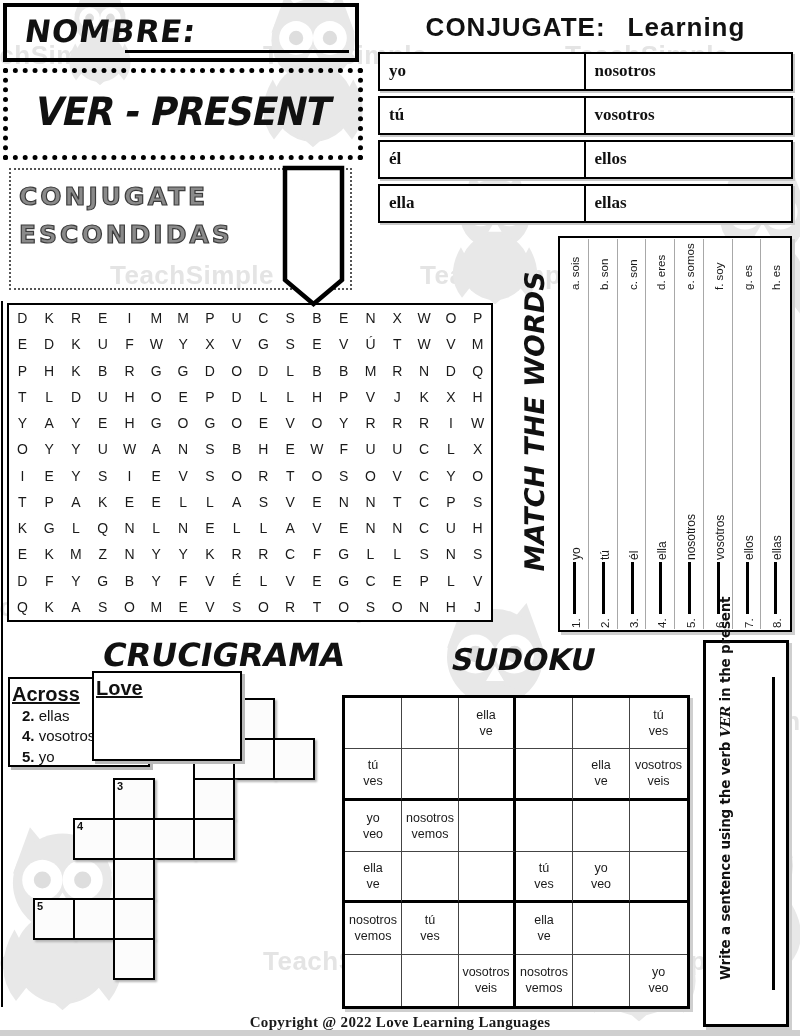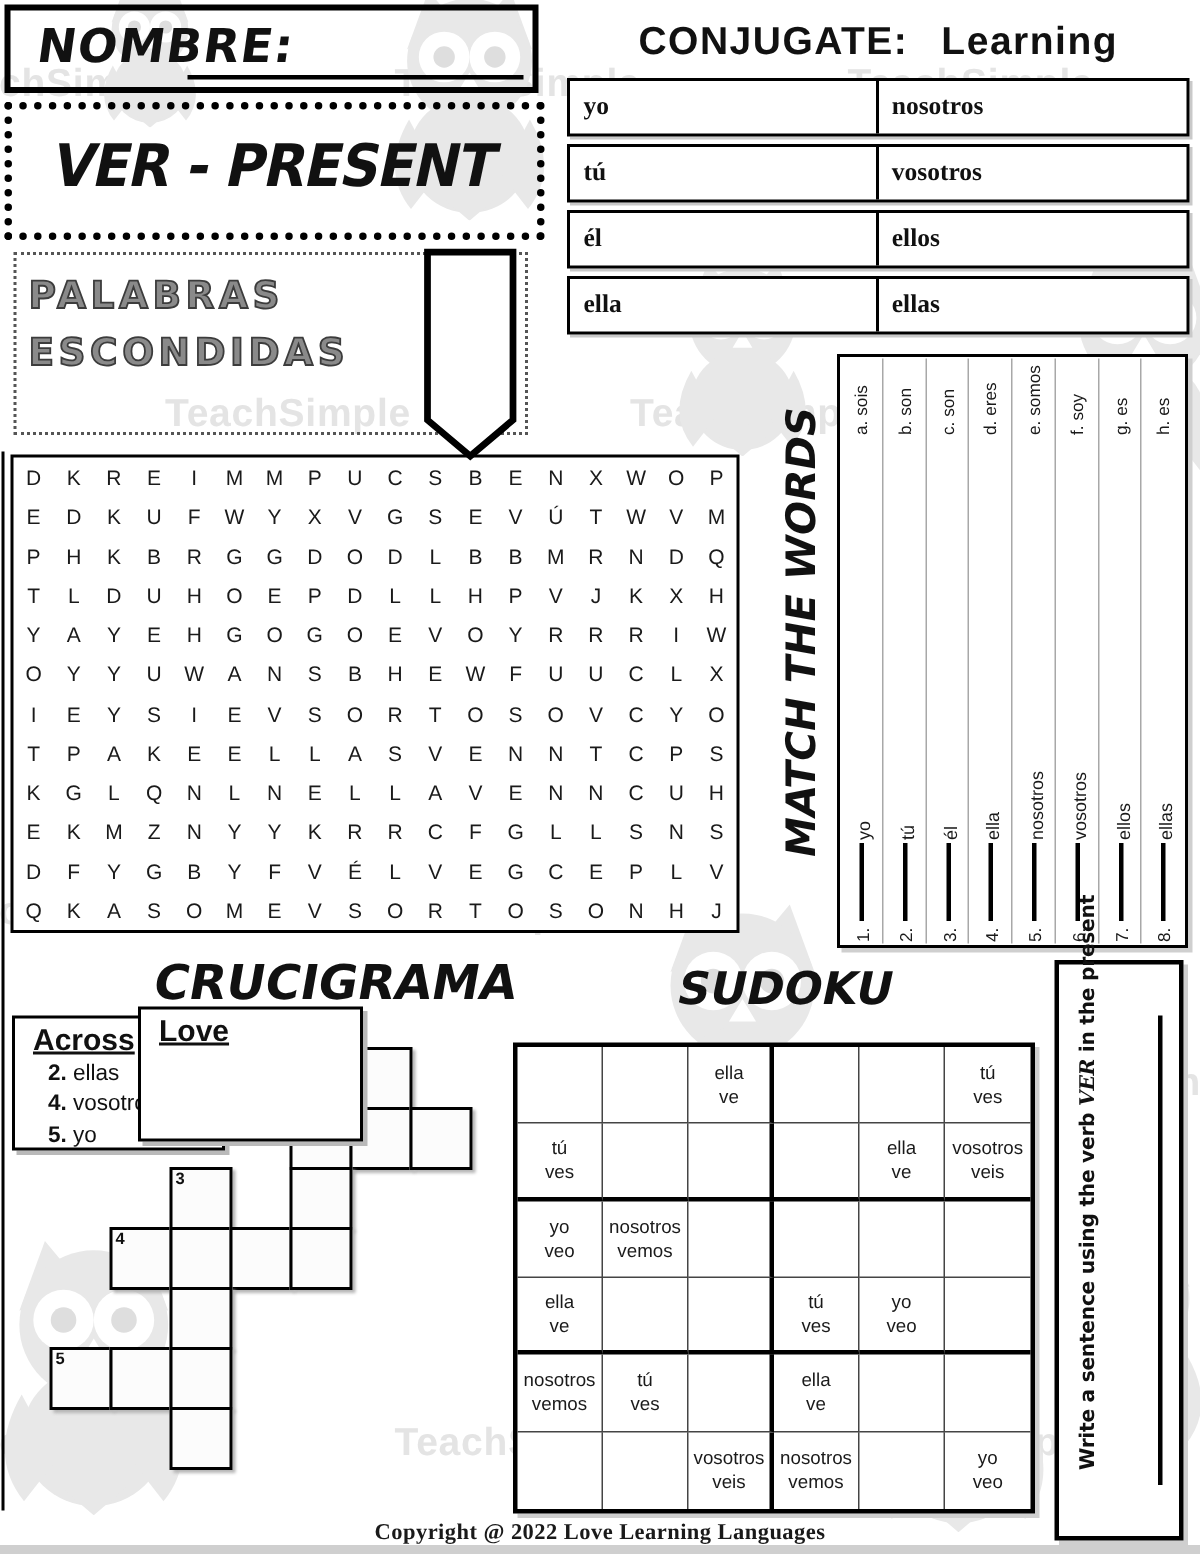--- a/index.html
+++ b/index.html
@@ -51,21 +51,21 @@
   .match-opt{font-size:11.5px;color:#1a1a1a;width:78px;}
   .match-pro{font-size:12px;color:#1a1a1a;width:112px;}
   .match-num{font-size:11.5px;color:#1a1a1a;width:26px;}
   .match-line{position:absolute;width:3px;height:52px;background:#000;z-index:3;}
   .match-title{left:514px;top:568px;width:264px;height:42px;line-height:42px;
                font-family:"DejaVu Sans",sans-serif;font-weight:bold;font-size:27px;
                transform:rotate(-90deg) skewX(-10deg);text-align:center;}
   
   .cruci-title{left:103px;top:636px;font-family:"DejaVu Sans",sans-serif;font-weight:bold;
                font-size:32px;transform:skewX(-10deg);z-index:2;white-space:nowrap;}
-  .clue-box{border:2px solid #000;background:#fff;box-shadow:3px 3px 0 #b9b9b9;padding:4px 12px;}
+  .clue-box{border:2px solid #000;background:#fff;box-shadow:3px 3px 0 #b9b9b9;padding:4px 2px;}
   .across-box{left:8px;top:677px;width:142px;height:90px;z-index:3;}
   .down-box{left:92px;top:671px;width:150px;height:90px;z-index:4;}
   .clue-head{font-weight:bold;font-size:20px;text-decoration:underline;}
   .clue{font-size:15px;line-height:1.35;padding-left:10px;white-space:nowrap;}
   .clue b{font-size:15px;}
   #crossword{left:33px;top:698px;width:282px;height:282px;z-index:2;}
   .cw-cell{position:absolute;width:42px;height:42px;border:2px solid #000;background:#fcfcfc;
            box-shadow:2px 2px 2px #b5b5b5;}
   .cw-num{position:absolute;left:2px;top:0px;font-weight:bold;font-size:11px;}
   
@@ -172,21 +172,21 @@
   <div class="abs nombre-box">
     <span class="nombre-label">NOMBRE:</span>
     <div class="nombre-line"></div>
   </div>
 
   <div class="abs ver-box">
     <div class="ver-title">VER - PRESENT</div>
   </div>
 
   <div class="abs palabras-box">
-    <div class="palabras-l" style="top:12px">PALABRAS</div>
+    <div class="palabras-l" style="top:12px">CONJUGATE</div>
     <div class="palabras-l" style="top:50px">ESCONDIDAS</div>
   </div>
 
   <svg class="abs arrow" viewBox="0 0 66 146">
     <polygon points="4,5 61,5 61,117 32.5,141 4,117" fill="#ffffff" stroke="#000000" stroke-width="4.5"></polygon>
   </svg>
 
   <div class="abs conj-title">
     <span>CONJUGATE:</span><span class="conj-tense">Learning</span>
   </div>

